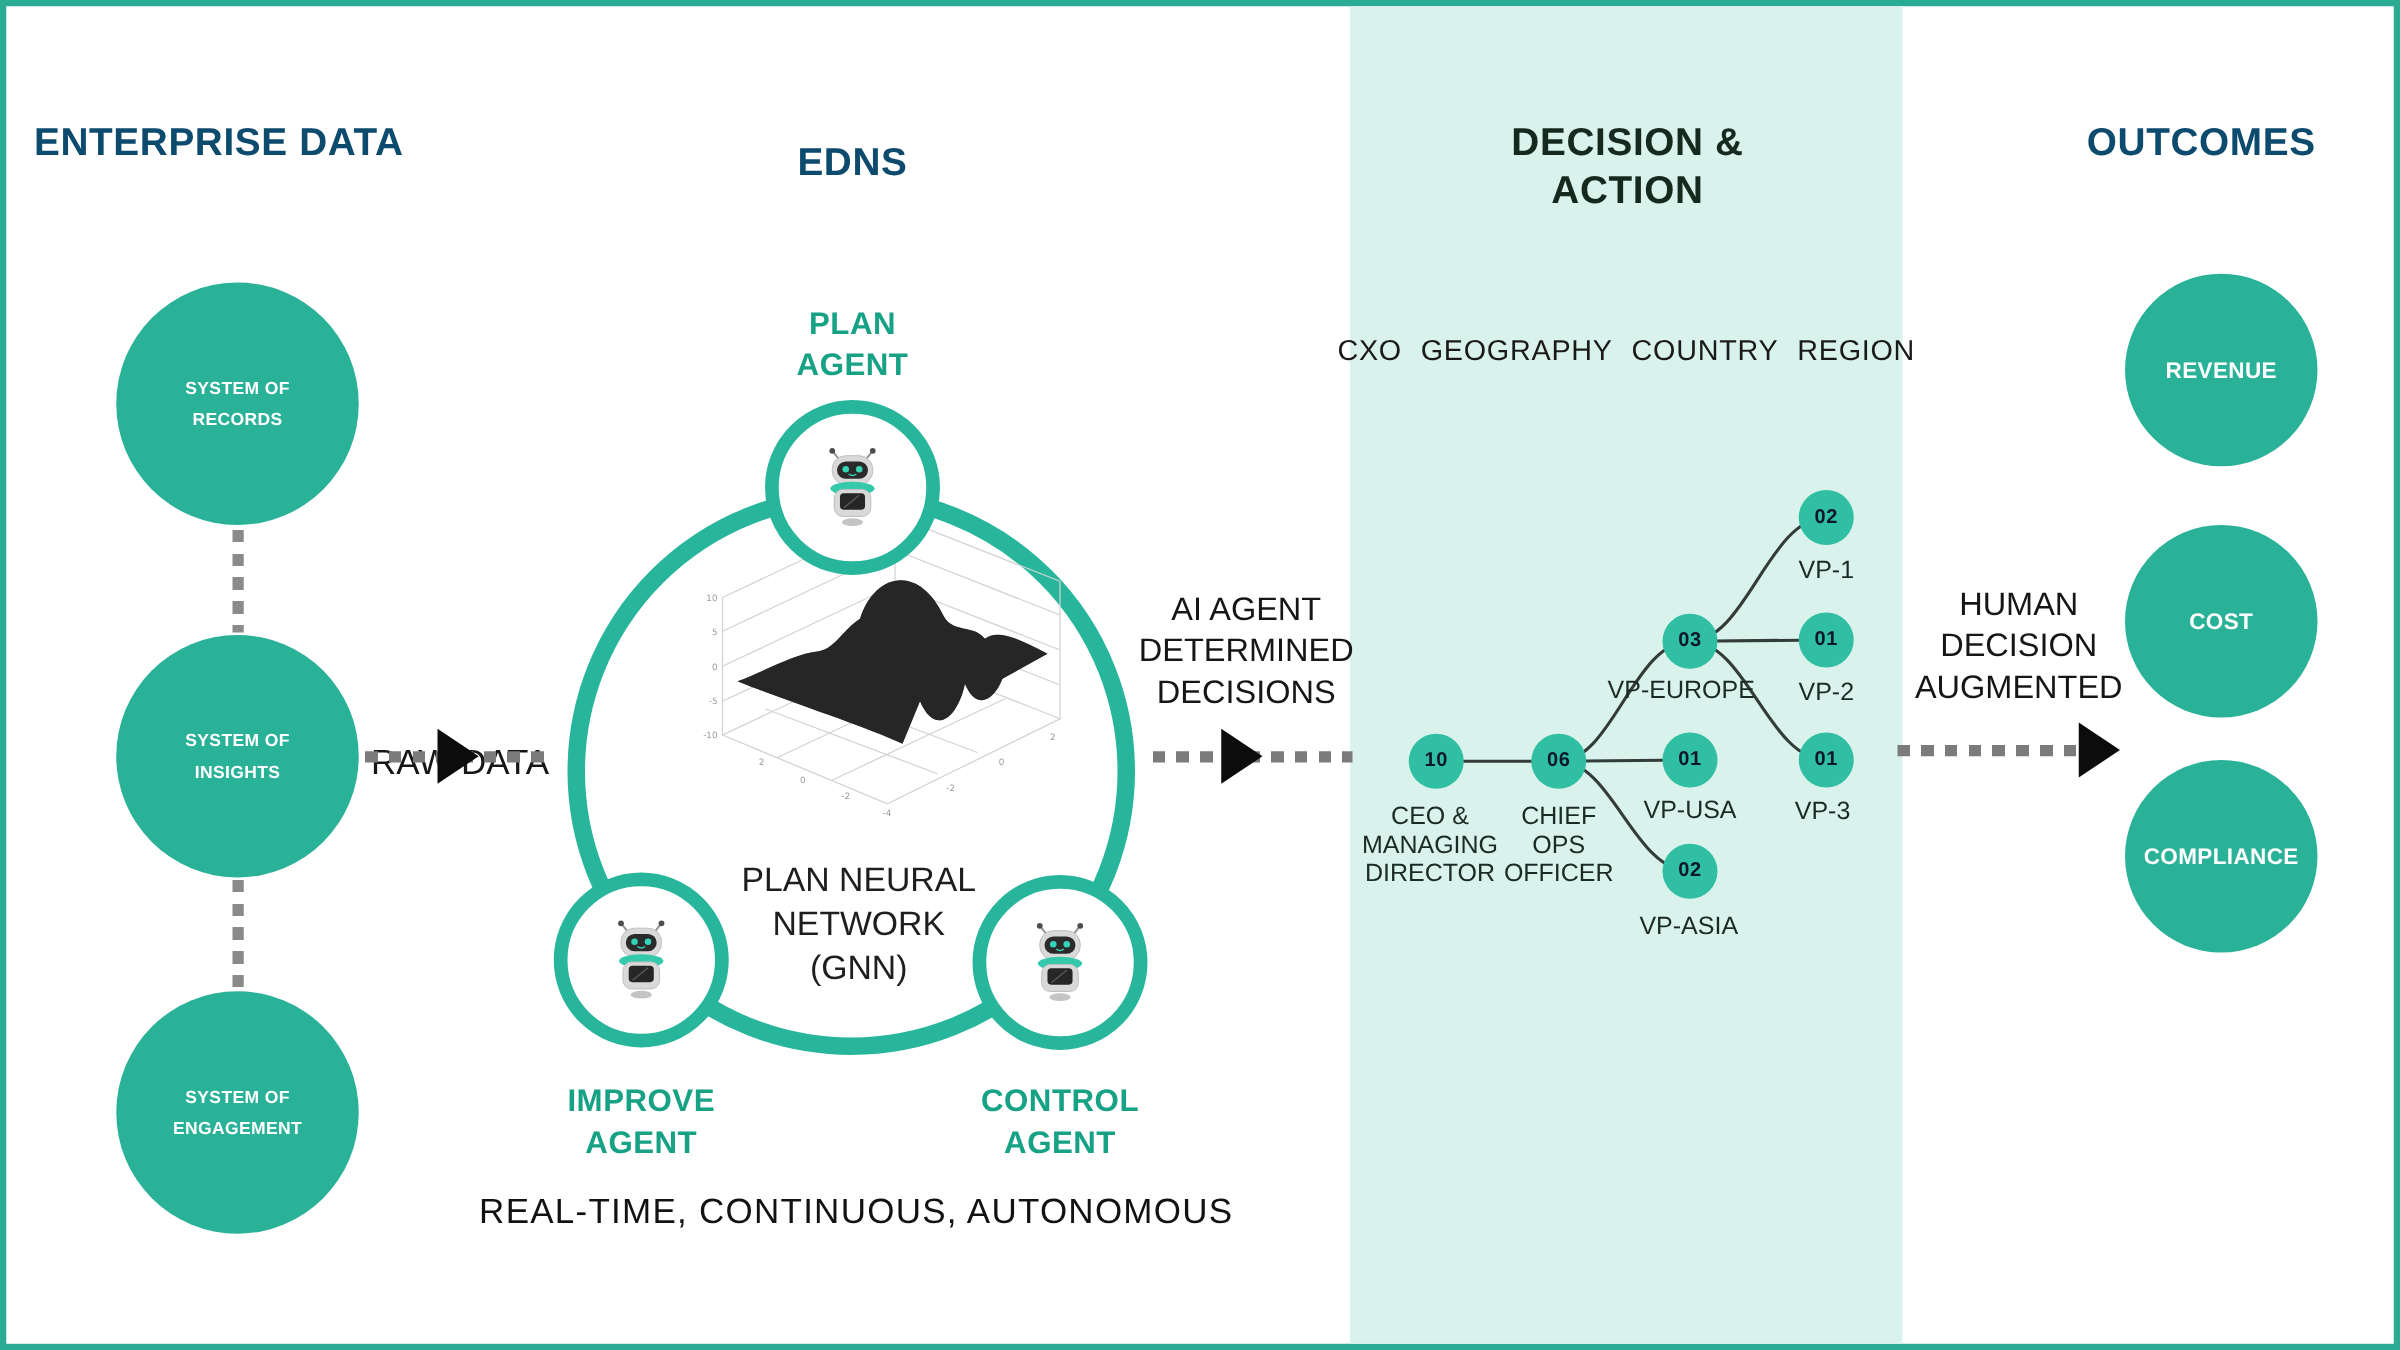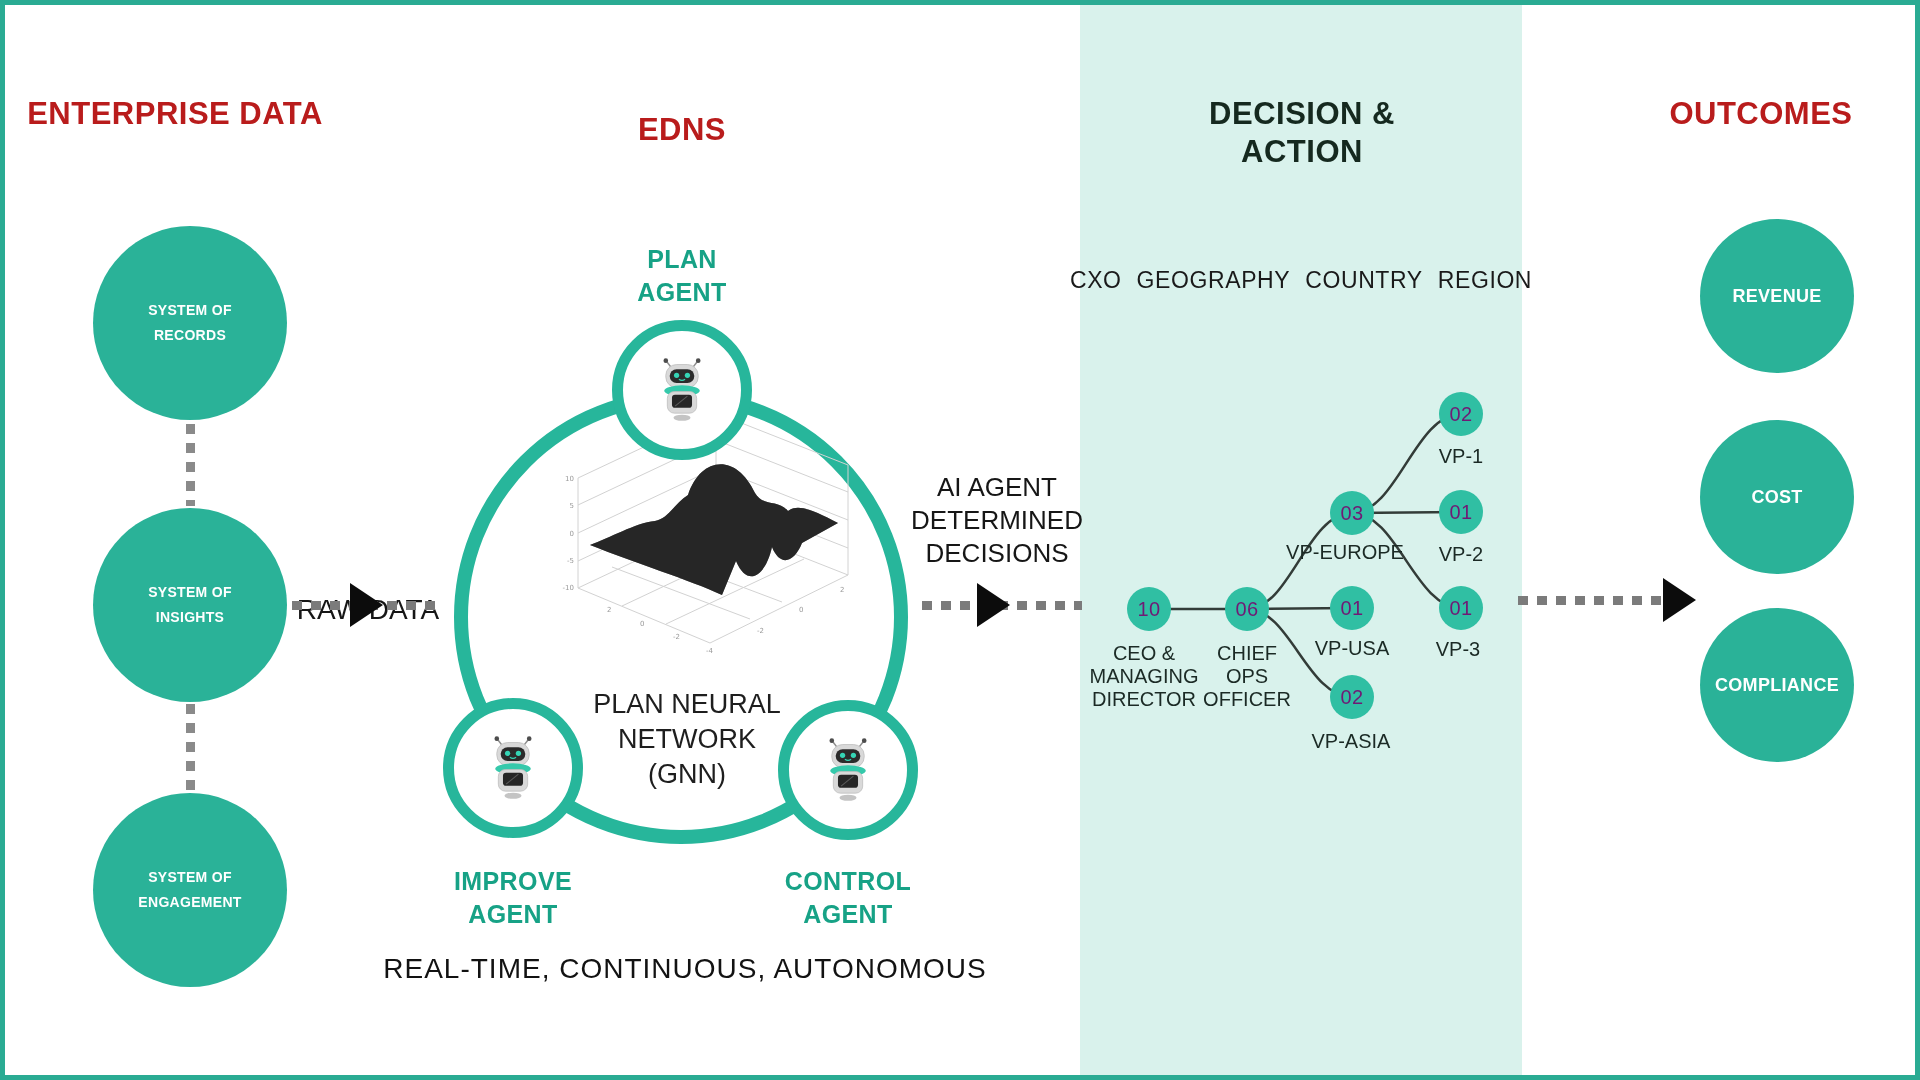--- a/index.html
+++ b/index.html
@@ -4,21 +4,21 @@
 <style>
   html,body{margin:0;padding:0;background:#e8e8e8;}
   .canvas{
     position:relative;width:1920px;height:1080px;background:#ffffff;
     border:5px solid #2aab93;box-sizing:border-box;overflow:hidden;
     font-family:"Liberation Sans","DejaVu Sans",sans-serif;color:#141414;
   }
   .abs{position:absolute;}
   .pre{white-space:pre-line;}
   .col-title{
-    font-size:31px;font-weight:800;letter-spacing:.5px;color:#b91c1c;
+    font-size:31px;font-weight:800;letter-spacing:.5px;color:#0c4a6e;
     text-align:center;line-height:38px;
   }
   .panel{
     position:absolute;left:1075px;top:0;width:442px;height:1070px;
     background:#d9f2ec;
   }
   
   .bigcircle{
     position:absolute;border-radius:50%;background:#2ab298;
     display:flex;align-items:center;justify-content:center;text-align:center;
@@ -48,21 +48,21 @@
   }
   .gnn-label{
     position:absolute;font-size:27px;line-height:35px;color:#1e1e1e;text-align:center;z-index:3;
   }
   .tagline{
     position:absolute;font-size:28px;letter-spacing:1px;color:#121212;text-align:center;
   }
   
   .org-node{
     position:absolute;width:44px;height:44px;border-radius:50%;background:#30bfa3;
-    color:#701a75;font-weight:400;font-size:20px;display:flex;align-items:center;
+    color:#0f172a;font-weight:700;font-size:16px;display:flex;align-items:center;
     justify-content:center;z-index:3;letter-spacing:.5px;
   }
   .org-label{
     position:absolute;width:160px;text-align:center;font-size:20px;line-height:23px;color:#1b2a25;z-index:3;
   }
   .cxo-row{
     position:absolute;left:1075px;top:262px;width:442px;display:flex;gap:15px;
     justify-content:center;font-size:23px;letter-spacing:.6px;color:#1a1a1a;z-index:3;
   }
   .edges{position:absolute;left:1075px;top:0;width:442px;height:1070px;z-index:2;}
@@ -251,20 +251,23 @@
   <div class="org-label pre" style="left:1162px;top:637px;">CHIEF
 OPS
 OFFICER</div>
   <div class="org-label" style="left:1260px;top:536px;">VP-EUROPE</div>
   <div class="org-label" style="left:1267px;top:632px;">VP-USA</div>
   <div class="org-label" style="left:1266px;top:725px;">VP-ASIA</div>
   <div class="org-label" style="left:1376px;top:440px;">VP-1</div>
   <div class="org-label" style="left:1376px;top:538px;">VP-2</div>
   <div class="org-label" style="left:1373px;top:633px;">VP-3</div>
 
+  <div class="abs flow-label pre" style="left:1510px;top:462px;width:200px;z-index:3;">HUMAN
+DECISION
+AUGMENTED</div>
   <div class="dot-h" style="left:1513px;top:591px;width:148px;z-index:3;"></div>
   <div class="arrowhead" style="left:1658px;top:573px;z-index:3;"></div>
 
   <div class="bigcircle c154" style="left:1695px;top:214px;">REVENUE</div>
   <div class="bigcircle c154" style="left:1695px;top:415px;">COST</div>
   <div class="bigcircle c154" style="left:1695px;top:603px;">COMPLIANCE</div>
 
 </div>
 
 </body></html>

